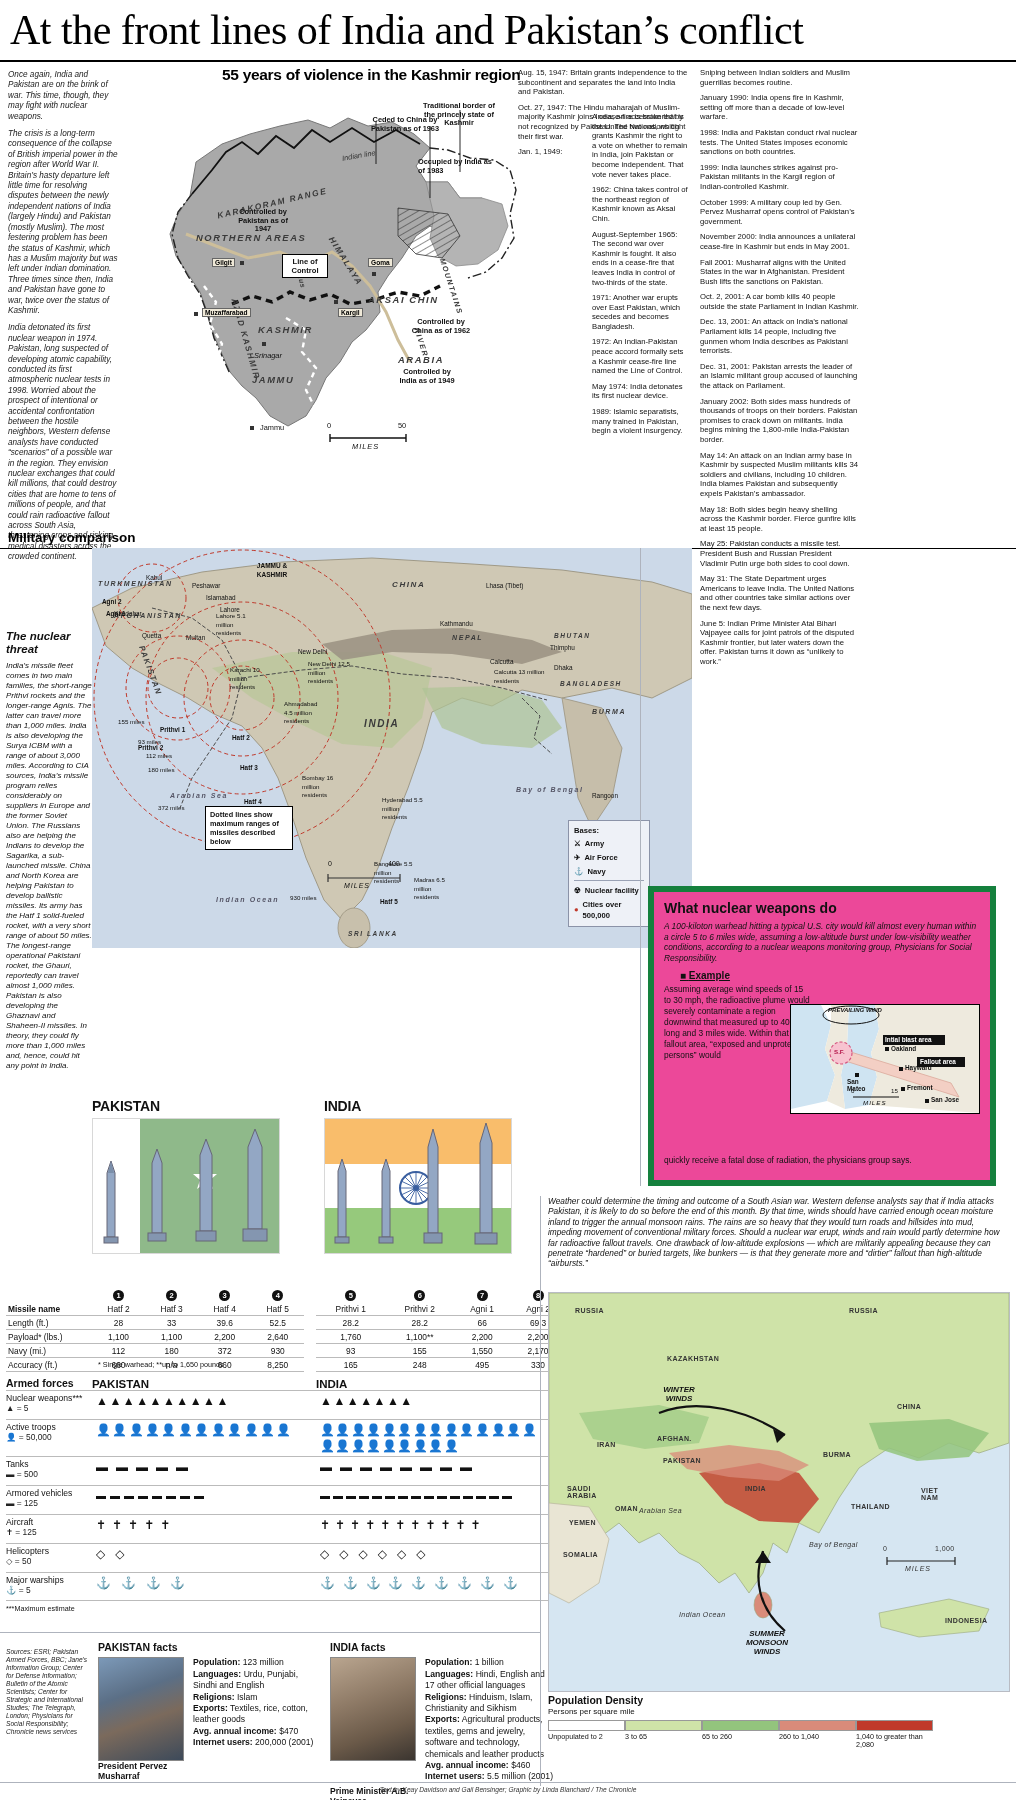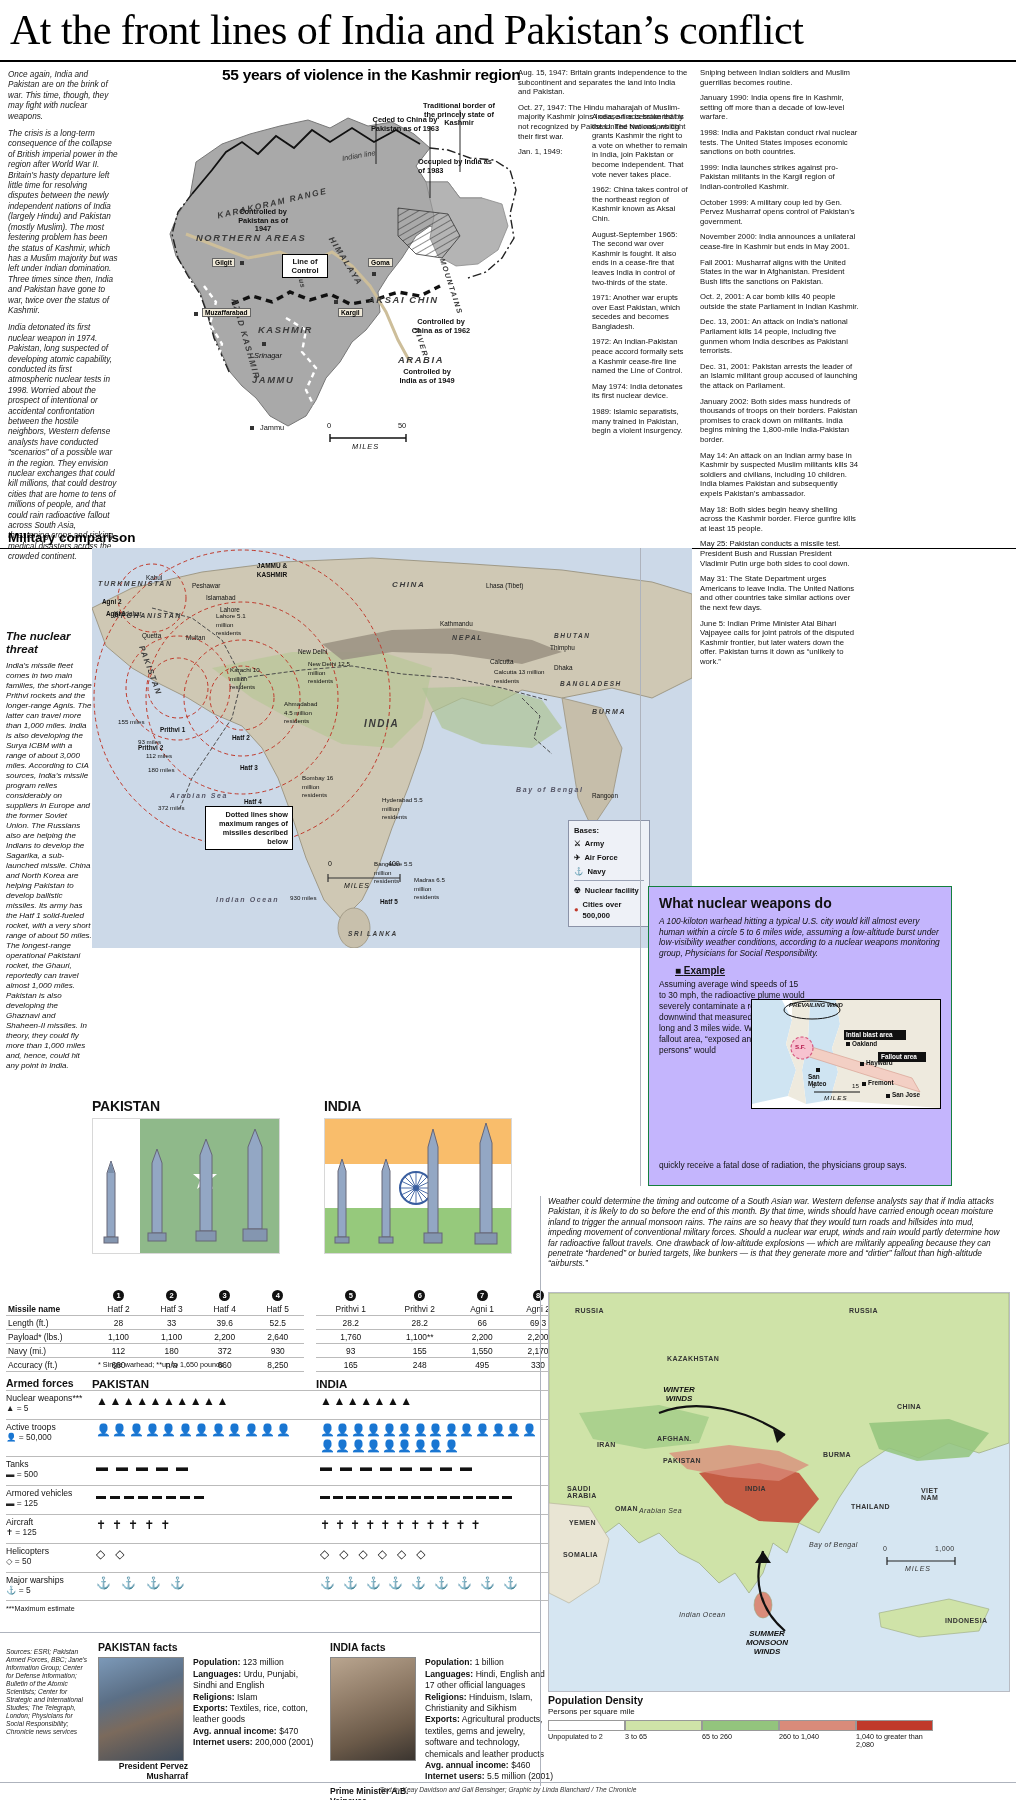--- a/index.html
+++ b/index.html
@@ -83,27 +83,27 @@
     background:#eef1f7; border:1px solid #8b93a8; padding:4px 5px;
     font-size:7.6px; line-height:11px; font-weight:bold; color:#111;
   }
   .legendbox .row { display:flex; align-items:center; gap:4px; padding:1.5px 0; }
   .legendbox .sep { height:1px; background:#9aa2b5; margin:2px 0; }
 
   
   .dotnote {
     position:absolute; left:205px; top:806px; width:88px;
     border:1.3px solid #000; background:#fff; padding:3px 4px;
-    font-size:7.3px; font-weight:bold; line-height:9px; text-align:right;
+    font-size:7.3px; font-weight:bold; line-height:9px; text-align:left;
   }
 
   
   .nwbox {
-    position:absolute; left:648px; top:886px; width:304px; height:300px;
-    background:#c4b5fd; border:1px solid #15803d;
+    position:absolute; left:648px; top:886px; width:348px; height:300px;
+    background:#ec4899; border:6px solid #15803d;
     padding:8px 10px;
   }
   .nwbox h2 { margin:0 0 5px 0; font-size:14px; font-weight:bold; }
   .nwbox p.lead { margin:0 0 7px 0; font-size:8.4px; line-height:10.6px; font-style:italic; }
   .nwbox .exhead { font-size:10px; font-weight:bold; margin:0 0 3px 16px;text-decoration:underline; }
   .nwbox .excol { float:left; width:148px; font-size:8.4px; line-height:11px; }
   .nwbox .tail { clear:both; font-size:8.4px; line-height:11px; padding-top:2px; }
   .sfmap {
     position:absolute; right:10px; top:112px; width:190px; height:110px;
     border:1px solid #000; background:#fff; overflow:hidden;
@@ -722,21 +722,21 @@
     <h4>PAKISTAN facts</h4>
     <div class="photo" style="background:linear-gradient(160deg,#7c99b8 0%,#5b6f86 35%,#7b6a5c 60%,#3d4a5a 100%);"></div>
     <div class="body">
       <div><b>Population:</b> <span>123 million</span></div>
       <div><b>Languages:</b> <span>Urdu, Punjabi, Sindhi and English</span></div>
       <div><b>Religions:</b> <span>Islam</span></div>
       <div><b>Exports:</b> <span>Textiles, rice, cotton, leather goods</span></div>
       <div><b>Avg. annual income:</b> <span>$470</span></div>
       <div><b>Internet users:</b> <span>200,000 (2001)</span></div>
     </div>
-    <div class="cap" style="width:90px;text-align:right;">President Pervez Musharraf</div>
+    <div class="cap" style="width:90px;">President Pervez Musharraf</div>
   </div>
 
   <div class="facts facts-ind">
     <h4>INDIA facts</h4>
     <div class="photo" style="background:linear-gradient(160deg,#b9a58f 0%,#8e7a66 40%,#6b5a49 70%,#3b3530 100%);"></div>
     <div class="body">
       <div><b>Population:</b> <span>1 billion</span></div>
       <div><b>Languages:</b> <span>Hindi, English and 17 other official languages</span></div>
       <div><b>Religions:</b> <span>Hinduism, Islam, Christianity and Sikhism</span></div>
       <div><b>Exports:</b> <span>Agricultural products, textiles, gems and jewelry, software and technology, chemicals and leather products</span></div>

